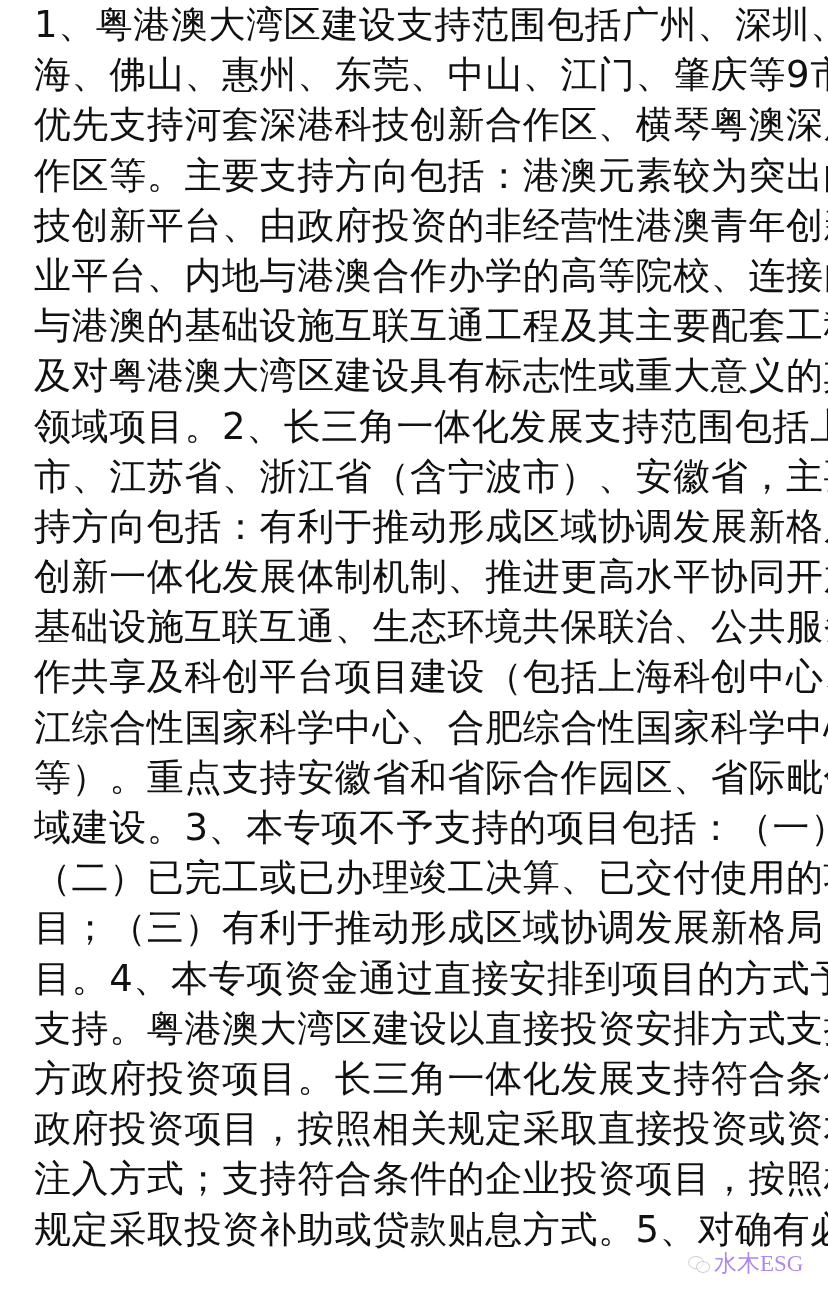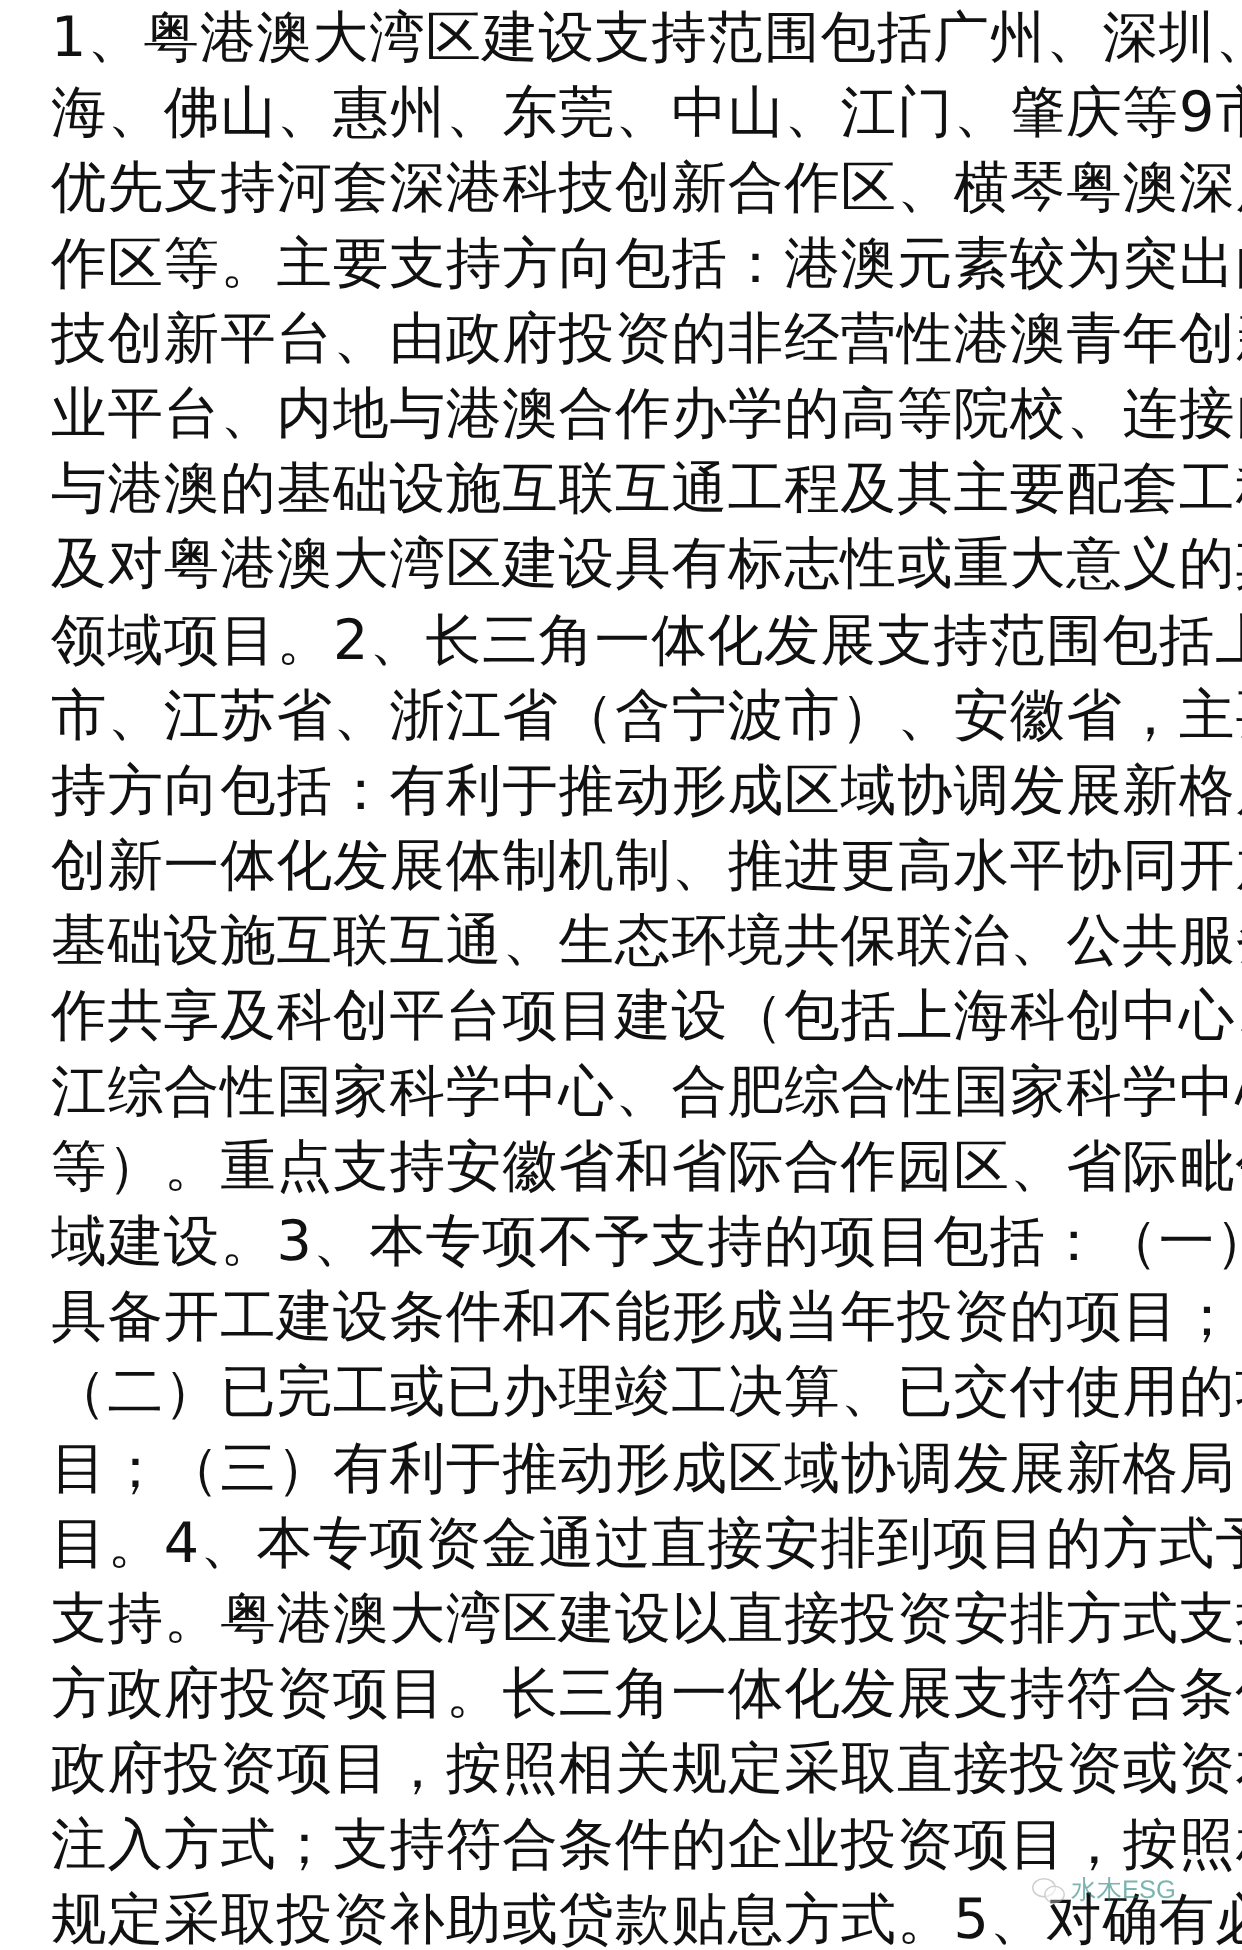--- a/index.html
+++ b/index.html
@@ -31,23 +31,23 @@
   }
   .line:first-child { margin-top: 0; }
   .watermark {
     position: absolute;
     left: 688px;
     top: 1248px;
     display: flex;
     align-items: center;
     gap: 4px;
     opacity: 0.55;
-    color: #0f766e;
-    font-size: 17px;
-    font-family: Liberation Sans, sans-serif;
+    color: #6d28d9;
+    font-size: 23px;
+    font-family: Liberation Serif, serif;
     pointer-events: none;
   }
   .wm-icon {
     width: 22px;
     height: 18px;
     position: relative;
   }
   .wm-icon .b1 {
     position: absolute; left: 0; top: 1px;
     width: 14px; height: 11px;
@@ -76,21 +76,20 @@
   <div class="line">及对粤港澳大湾区建设具有标志性或重大意义的其他</div>
   <div class="line">领域项目。2、长三角一体化发展支持范围包括上海</div>
   <div class="line">市、江苏省、浙江省（含宁波市）、安徽省，主要支</div>
   <div class="line">持方向包括：有利于推动形成区域协调发展新格局、</div>
   <div class="line">创新一体化发展体制机制、推进更高水平协同开放的</div>
   <div class="line">基础设施互联互通、生态环境共保联治、公共服务合</div>
   <div class="line">作共享及科创平台项目建设（包括上海科创中心、张</div>
   <div class="line">江综合性国家科学中心、合肥综合性国家科学中心</div>
   <div class="line">等）。重点支持安徽省和省际合作园区、省际毗邻区</div>
   <div class="line">域建设。3、本专项不予支持的项目包括：（一）不</div>
-  <div class="line">具备开工建设条件和不能形成当年投资的项目；</div>
   <div class="line">（二）已完工或已办理竣工决算、已交付使用的项</div>
   <div class="line">目；（三）有利于推动形成区域协调发展新格局</div>
   <div class="line">目。4、本专项资金通过直接安排到项目的方式予以</div>
   <div class="line">支持。粤港澳大湾区建设以直接投资安排方式支持地</div>
   <div class="line">方政府投资项目。长三角一体化发展支持符合条件的</div>
   <div class="line">政府投资项目，按照相关规定采取直接投资或资本金</div>
   <div class="line">注入方式；支持符合条件的企业投资项目，按照相关</div>
   <div class="line">规定采取投资补助或贷款贴息方式。5、对确有必要</div>
 </div>
 

